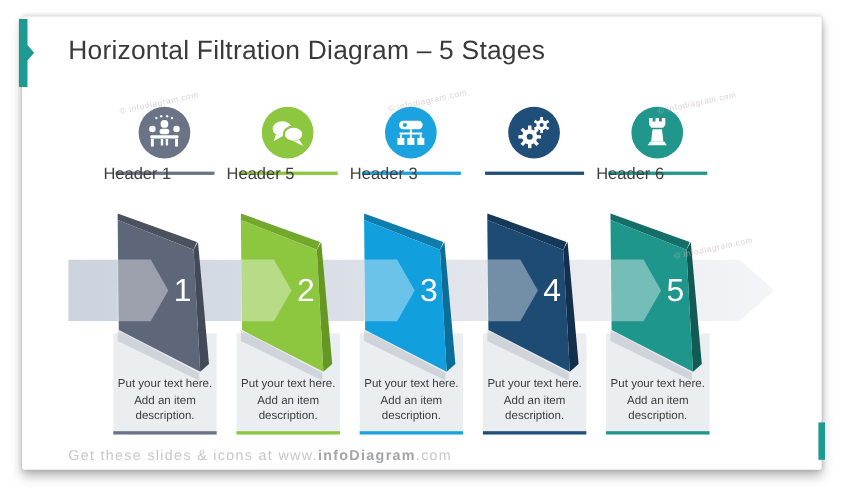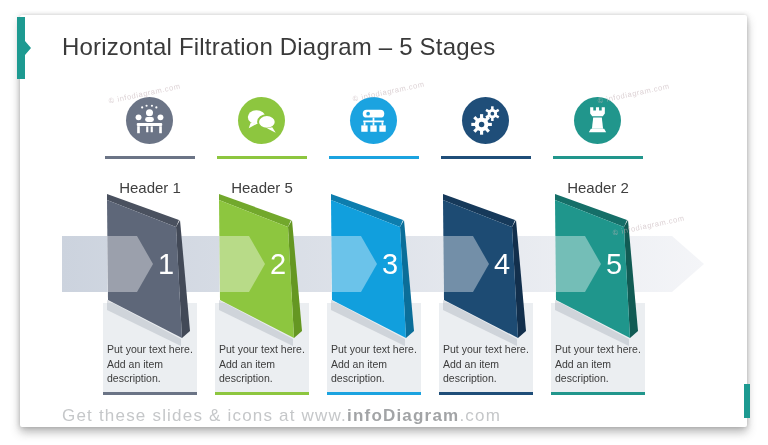--- a/index.html
+++ b/index.html
@@ -10,29 +10,29 @@
          border-radius:2px;text-decoration:underline;}
   .page-title{position:absolute;left:42px;top:18px;font-size:24px;color:#3a3a3a;
               letter-spacing:.2px;white-space:nowrap;}
   .accent-left{position:absolute;left:17px;top:17px;width:14px;height:62px;z-index:10;}
   .accent-right{position:absolute;left:744px;top:384px;width:6px;height:34px;z-index:10;}
   .band{position:absolute;left:42px;top:221px;width:642px;height:56px;z-index:1;}
   .col{position:absolute;top:0;width:120px;height:412px;}
   .icon-circle{position:absolute;left:36px;top:82px;width:47px;height:47px;border-radius:50%;
                display:flex;align-items:center;justify-content:center;}
   .hline{position:absolute;left:15px;top:141px;width:90px;height:2.5px;}
-  .hdr{position:absolute;left:4px;top:164px;width:112px;text-align:center;
+  .hdr{position:absolute;left:4px;top:135px;width:112px;text-align:left;
        font-size:15px;color:#3f3f3f;}
   .panel{position:absolute;left:17px;top:179px;width:90px;height:153px;z-index:3;overflow:visible;}
   .panel text{font-family:"Liberation Sans","DejaVu Sans",sans-serif;}
   .box{position:absolute;left:13px;top:288px;width:94px;height:92px;background:#ebeef1;z-index:2;
        display:flex;flex-direction:column;justify-content:flex-end;box-sizing:border-box;}
-  .box-text{padding:0 4px 9px 4px;font-size:10.5px;line-height:1.4;color:#3c3c3c;}
+  .box-text{padding:0 4px 9px 4px;text-align:center;font-size:10.5px;line-height:1.4;color:#3c3c3c;}
   .box-line{position:absolute;left:0;bottom:0;width:100%;height:3px;}
-  .footer{position:absolute;left:42px;top:391px;font-size:17px;letter-spacing:1.2px;
+  .footer{position:absolute;left:42px;top:391px;font-size:13px;letter-spacing:1.2px;
           color:#c5c7c9;white-space:nowrap;}
   .footer b{color:#a2a4a6;font-weight:700;}
   .wm{position:absolute;font-size:7.5px;letter-spacing:.6px;color:rgba(196,178,184,.6);
       transform:rotate(-12deg);white-space:nowrap;z-index:5;pointer-events:none;}
 </style>
 </head>
 <body>
 
 <svg class="accent-left" viewBox="0 0 14 62">
   <polygon points="0,0 8,0 8,24 14,31 8,38 8,62 0,62" fill="#1d9a91"></polygon>
@@ -130,20 +130,21 @@
           <rect x="23.1" y="25.8" width="1.8" height="3.4"></rect>
           <rect x="32.2" y="25.8" width="1.8" height="3.4"></rect>
           <rect x="11.5" y="29" width="6.5" height="6.5"></rect>
           <rect x="20.75" y="29" width="6.5" height="6.5"></rect>
           <rect x="30" y="29" width="6.5" height="6.5"></rect>
         </g>
         <circle cx="18.5" cy="17" r="1.9" fill="#1ba3e0"></circle>
       </svg>
     </div>
     <div class="hline" style="background-color: rgb(27, 163, 224);"></div>
+    <div class="hdr">Header 3</div>
     <div class="box">
       <div class="box-text">Put your text here. Add an item description.</div>
       <div class="box-line" style="background-color: rgb(27, 163, 224);"></div>
     </div>
     <svg class="panel" viewBox="0 0 90 153">
       <polygon points="0,106 74,145 74,152 0,116" fill="#9aa2af" opacity="0.35"></polygon>
       <polygon points="0,0 72,26 69,33 0,6" fill="#0d7dae"></polygon>
       <polygon points="69,33 73,26 83,137 75,144" fill="#0b6e99"></polygon>
       <polygon points="0,6 69,33 75,144 1,106" fill="#119fdd"></polygon>
       <polygon points="0,42 30,42 46,70 30,98 0,98" fill="#ffffff" opacity="0.38"></polygon>
@@ -199,21 +200,21 @@
     <div class="icon-circle" style="background-color: rgb(33, 150, 140);">
       <svg width="47" height="47" viewBox="0 0 48 48">
         <g fill="#ffffff">
           <path d="M16.5 10.5 h3.2 v3.2 h2.7 v-3.2 h3.2 v3.2 h2.7 v-3.2 h3.2 v6.4 l-2.1 2.7 h-10.8 l-2.1 -2.7 z"></path>
           <path d="M19.6 21 h8.8 l1.3 11.5 h-11.4 z"></path>
           <path d="M17.2 32.5 h13.6 l2 3.4 h-17.6 z"></path>
         </g>
       </svg>
     </div>
     <div class="hline" style="background-color: rgb(33, 150, 140);"></div>
-    <div class="hdr">Header 2</div>
+    <div class="hdr">Header 6</div>
     <div class="box">
       <div class="box-text">Put your text here. Add an item description.</div>
       <div class="box-line" style="background-color: rgb(33, 150, 140);"></div>
     </div>
     <svg class="panel" viewBox="0 0 90 153">
       <polygon points="0,106 74,145 74,152 0,116" fill="#9aa2af" opacity="0.35"></polygon>
       <polygon points="0,0 72,26 69,33 0,6" fill="#156f68"></polygon>
       <polygon points="69,33 73,26 83,137 75,144" fill="#115b54"></polygon>
       <polygon points="0,6 69,33 75,144 1,106" fill="#1f968c"></polygon>
       <polygon points="0,42 30,42 46,70 30,98 0,98" fill="#ffffff" opacity="0.38"></polygon>

